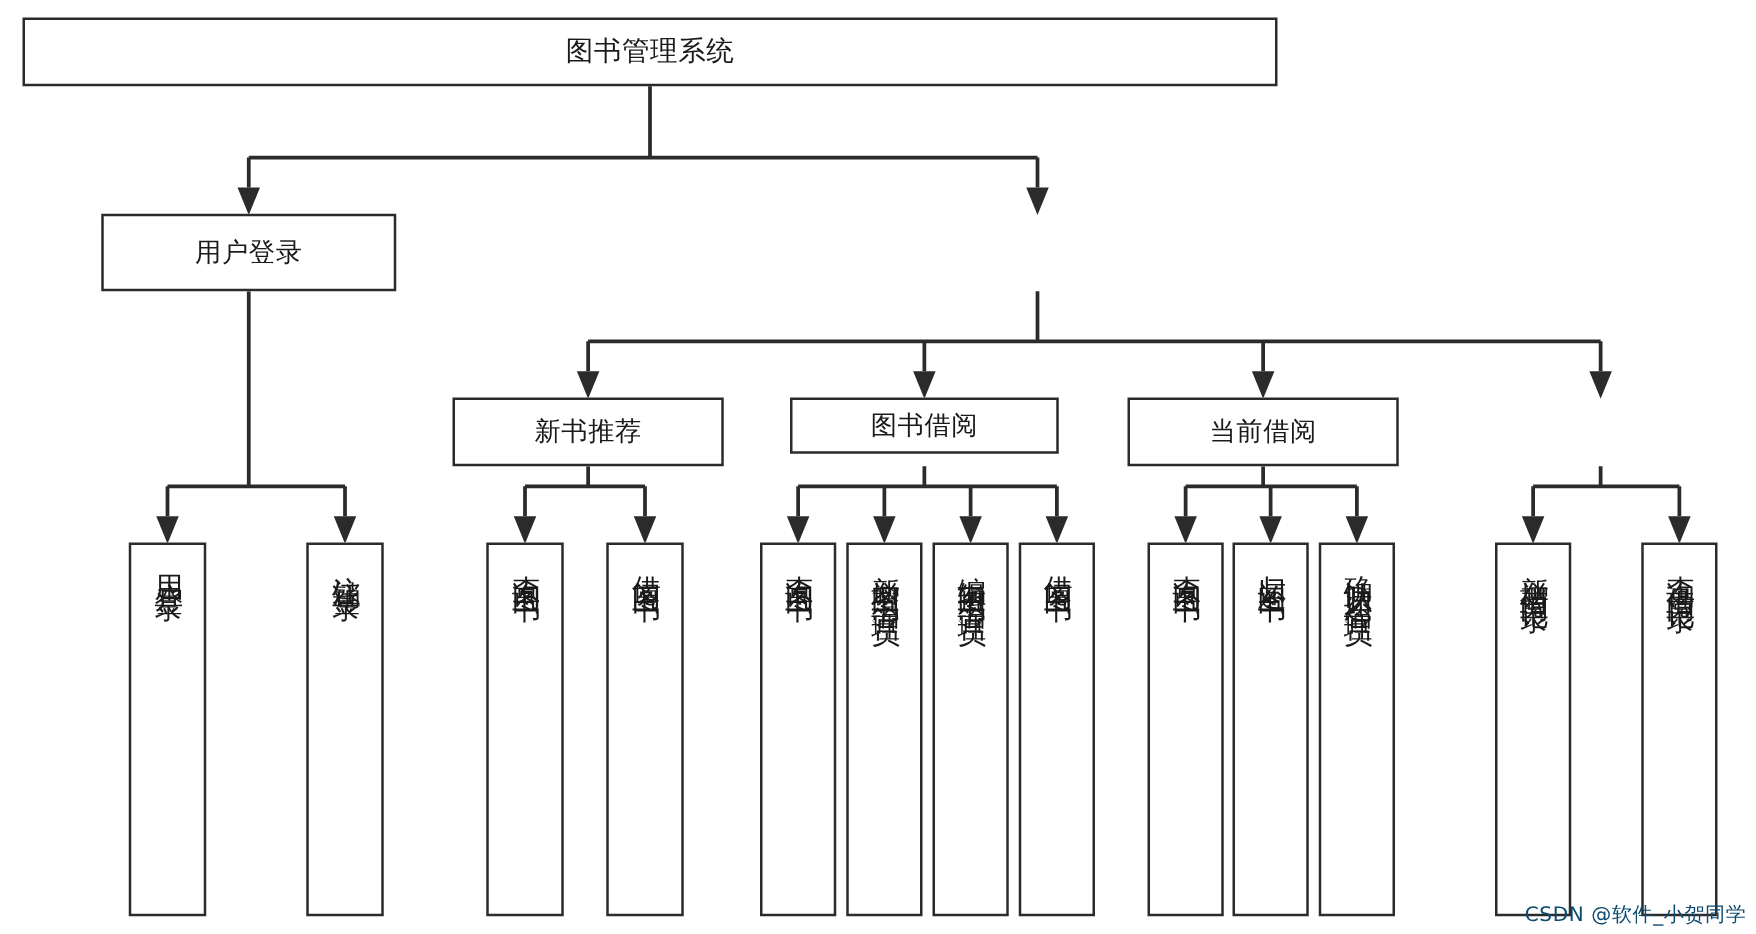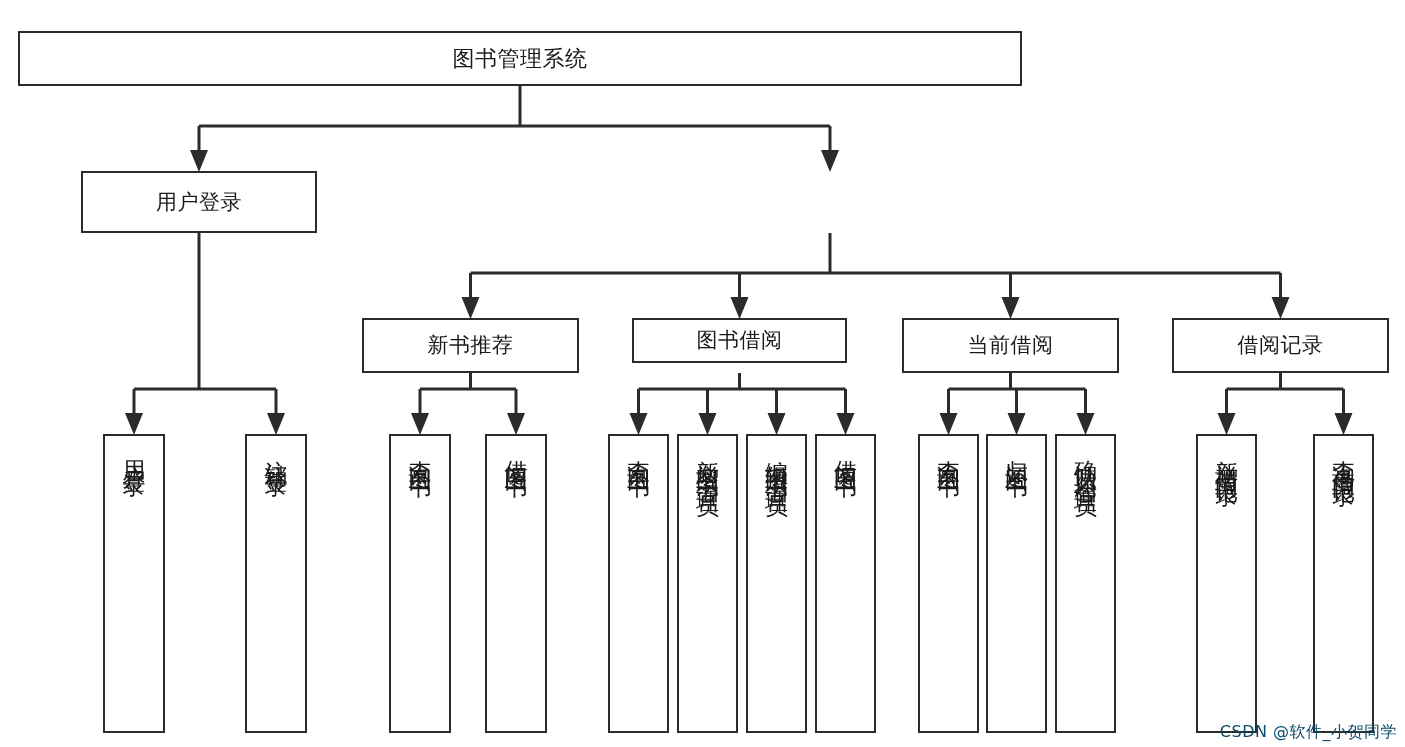--- a/index.html
+++ b/index.html
@@ -127,39 +127,36 @@
       <line x1="1085.5" y1="389" x2="1085.5" y2="413" stroke="#2b2b2b" stroke-width="3" stroke-linecap="butt"></line>
       <polygon points="1076.5,413 1094.5,413 1085.5,435" fill="#2b2b2b"></polygon>
       <line x1="1280.5" y1="373" x2="1280.5" y2="389" stroke="#2b2b2b" stroke-width="3" stroke-linecap="butt"></line>
       <line x1="1226.5" y1="389" x2="1343.5" y2="389" stroke="#2b2b2b" stroke-width="3" stroke-linecap="butt"></line>
       <line x1="1226.5" y1="389" x2="1226.5" y2="413" stroke="#2b2b2b" stroke-width="3" stroke-linecap="butt"></line>
       <polygon points="1217.5,413 1235.5,413 1226.5,435" fill="#2b2b2b"></polygon>
       <line x1="1343.5" y1="389" x2="1343.5" y2="413" stroke="#2b2b2b" stroke-width="3" stroke-linecap="butt"></line>
       <polygon points="1334.5,413 1352.5,413 1343.5,435" fill="#2b2b2b"></polygon>
     </svg>
 
-  <div class="node root horiz" style="left:18px; top:31px; width:1004px; height:55px;">
+  <div class="node root horiz" style="left:18px; top:14px; width:1004px; height:55px;">
     <span class="node-label">图书管理系统</span>
   </div>
 
   <div class="node horiz" style="left:81px; top:171px; width:236px; height:62px;">
     <span class="node-label">用户登录</span>
   </div>
 
   <div class="node horiz" style="left:362px; top:318px; width:217px; height:55px;">
     <span class="node-label">新书推荐</span>
   </div>
   <div class="node horiz" style="left:632px; top:318px; width:215px; height:45px;">
     <span class="node-label">图书借阅</span>
   </div>
   <div class="node horiz" style="left:902px; top:318px; width:217px; height:55px;">
     <span class="node-label">当前借阅</span>
-  </div>
-  <div class="node horiz" style="left:1172px; top:318px; width:217px; height:55px;">
-    <span class="node-label">借阅记录</span>
   </div>
 
   <div class="node vert" style="left:103px; top:434px; width:62px; height:299px;">
     <span class="node-label">用户登录</span>
   </div>
   <div class="node vert" style="left:245px; top:434px; width:62px; height:299px;">
     <span class="node-label">注销登录</span>
   </div>
   <div class="node vert" style="left:389px; top:434px; width:62px; height:299px;">
     <span class="node-label">查询图书</span>

